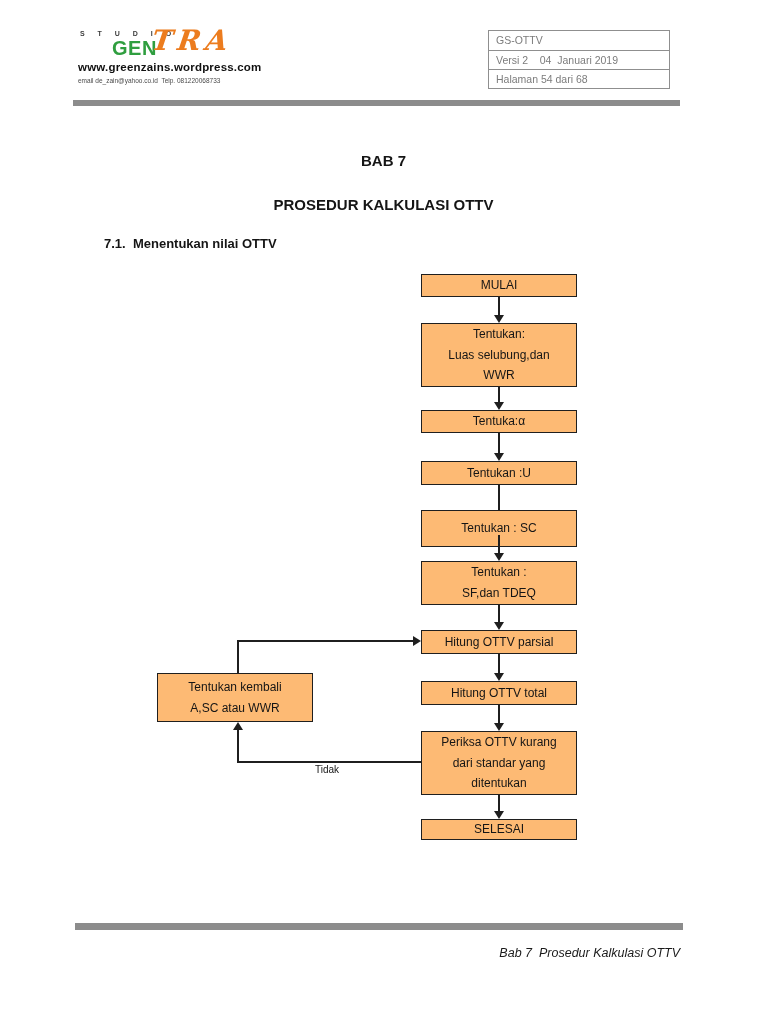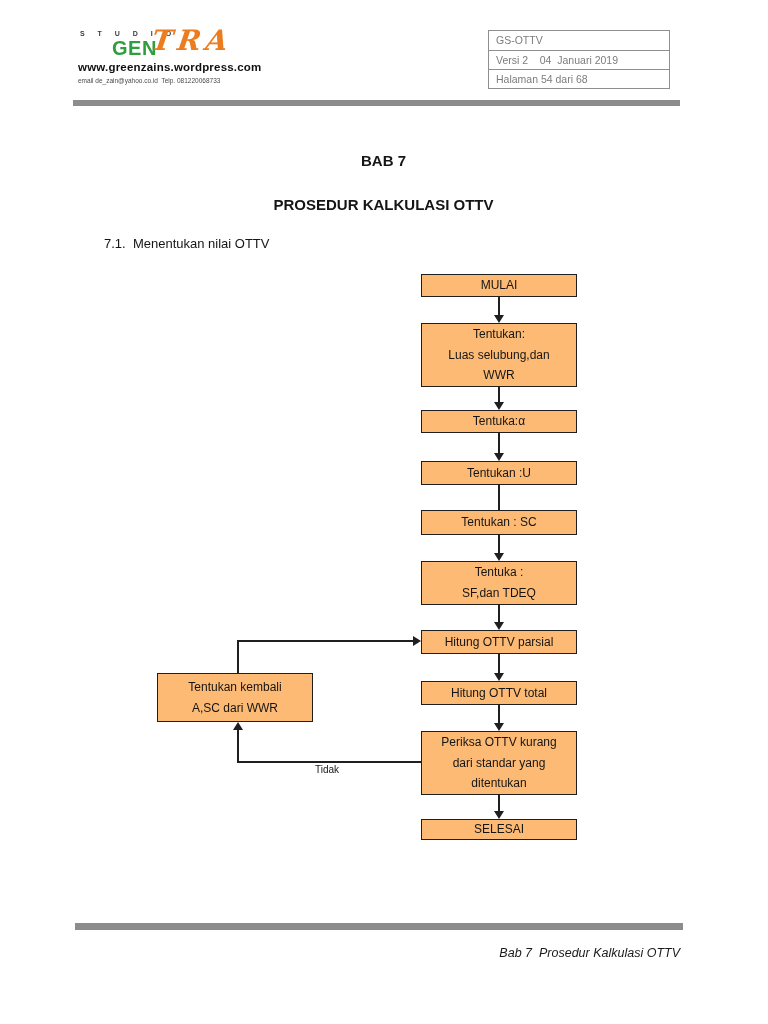--- a/index.html
+++ b/index.html
@@ -24,21 +24,21 @@
     white-space:pre-wrap; }
   .doc-table { position:absolute; left:488px; top:30px; width:182px;
     border:1px solid #8f8f8f; background:#fff; }
   .doc-table .row { height:19px; line-height:18px; padding-left:7px; font-size:10.5px;
     color:#7c7c7c; white-space:pre-wrap; overflow:hidden; }
   .doc-table .row + .row { border-top:1px solid #8f8f8f; }
   .bar { position:absolute; background:#8c8c8c; }
   
   .title-center { position:absolute; left:73px; width:621px; text-align:center;
     font-weight:bold; font-size:15px; color:#151515; }
-  .section-head { position:absolute; left:104px; top:236px; font-weight:normal;
+  .section-head { position:absolute; left:104px; top:236px; font-weight:bold;
     font-size:13px; color:#151515; white-space:pre-wrap; }
   
   .node { position:absolute; left:421px; width:156px; border:1.5px solid #1f1f1f;
     background:#fdba74; display:flex; align-items:center; justify-content:center;
     text-align:center; font-size:12px; line-height:1.72; color:#151515;
     white-space:pre-line; }
   .node-side { left:157px; }
   .vline { position:absolute; width:1.5px; background:#1f1f1f; }
   .hline { position:absolute; height:1.5px; background:#1f1f1f; }
   .arr-down { position:absolute; width:0; height:0;
@@ -79,31 +79,31 @@
   <div class="title-center" style="top:152px;text-align:center;">BAB 7</div>
   <div class="title-center" style="top:196px;">PROSEDUR KALKULASI OTTV</div>
   <div class="section-head">7.1.  Menentukan nilai OTTV</div>
 
   <div class="node" style="top:274px; height:23px;">MULAI</div>
   <div class="node" style="top:323px; height:64px;">Tentukan:
 Luas selubung,dan
 WWR</div>
   <div class="node" style="top:410px; height:23px;">Tentuka:α</div>
   <div class="node" style="top:461px; height:24px;">Tentukan :U</div>
-  <div class="node" style="top:510px; height:25px;">Tentukan : SC</div>
-  <div class="node" style="top:561px; height:44px;">Tentuka :
+  <div class="node" style="top:510px; height:37px;">Tentukan : SC</div>
+  <div class="node" style="top:561px; height:44px;">Tentukan :
 SF,dan TDEQ</div>
   <div class="node" style="top:630px; height:24px;">Hitung OTTV parsial</div>
   <div class="node" style="top:681px; height:24px;">Hitung OTTV total</div>
   <div class="node" style="top:731px; height:64px;">Periksa OTTV kurang
 dari standar yang
 ditentukan</div>
   <div class="node" style="top:819px; height:21px;">SELESAI</div>
   <div class="node node-side" style="top:673px; height:49px;">Tentukan kembali
-A,SC dari WWR</div>
+A,SC atau WWR</div>
 
   <div class="vline" style="left:498px; top:297px; height:18px;"></div>
   <div class="arr-down" style="left:494px; top:315px;"></div>
 
   <div class="vline" style="left:498px; top:387px; height:15px;"></div>
   <div class="arr-down" style="left:494px; top:402px;"></div>
 
   <div class="vline" style="left:498px; top:433px; height:20px;"></div>
   <div class="arr-down" style="left:494px; top:453px;"></div>
 

